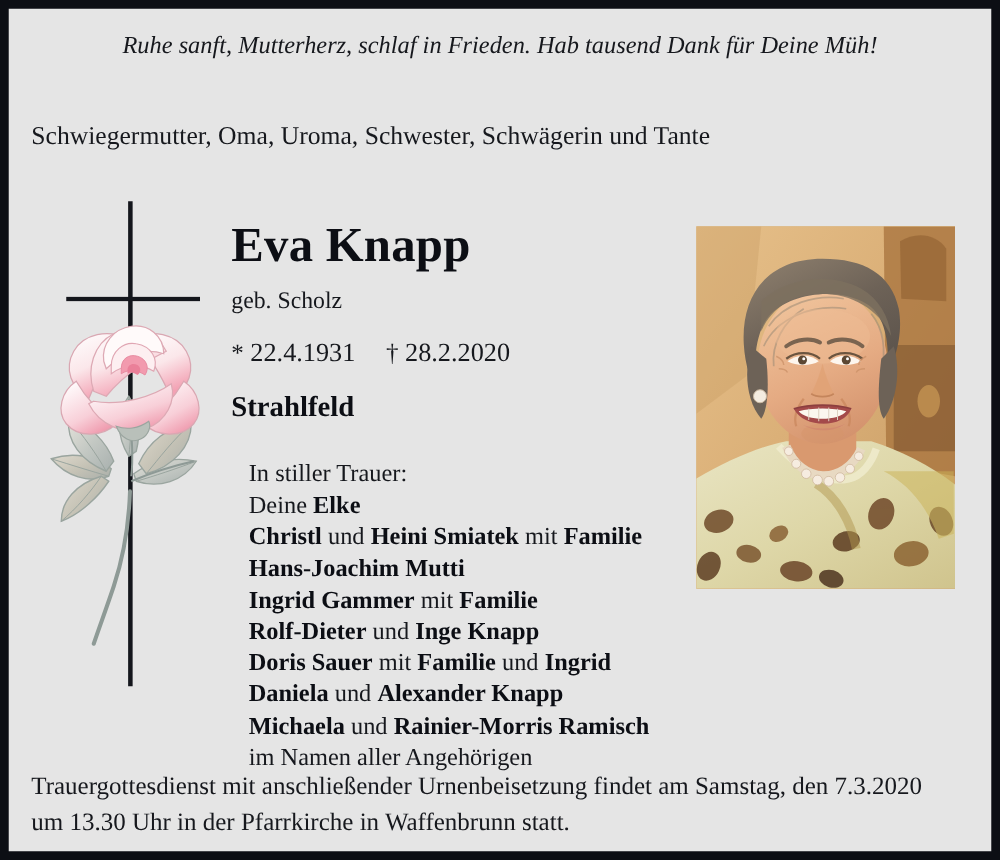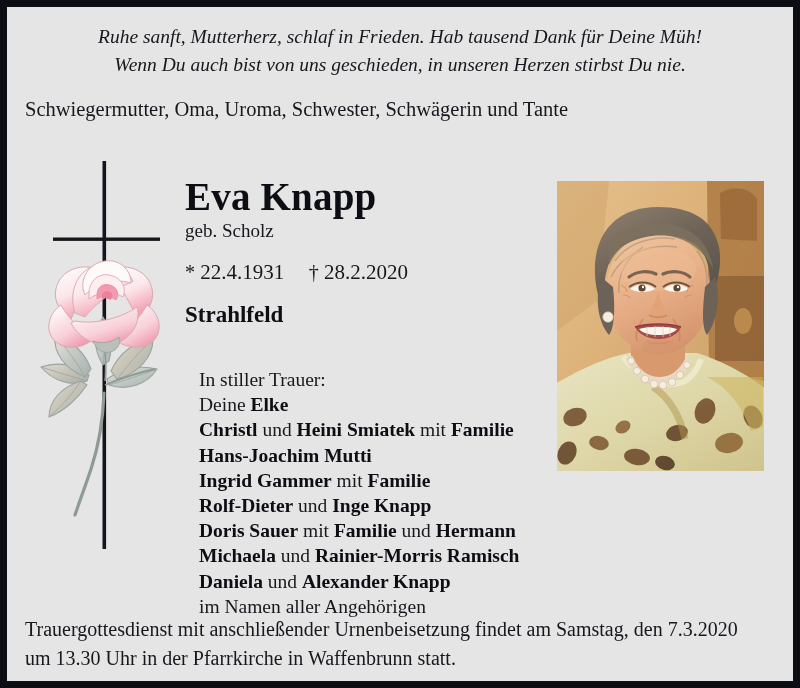--- a/index.html
+++ b/index.html
@@ -75,20 +75,21 @@
     width: 255px;
   }
   .deceased-name {
     font-size: 39px;
     font-weight: bold;
     letter-spacing: 0.2px;
     line-height: 44px;
     color: #0c0e14;
   }
   .maiden-name {
+    margin-top: 10px;
     font-size: 19px;
     line-height: 24px;
     color: #16181d;
   }
   .life-dates {
     margin-top: 16px;
     font-size: 21px;
     line-height: 26px;
     white-space: nowrap;
     color: #16181d;
@@ -152,21 +153,20 @@
 </style>
 </head>
 <body>
 
 <div class="notice">
 
   <div class="inner">
 
     <div class="epigraph">
       <span class="ep-line">Ruhe sanft, Mutterherz, schlaf in Frieden. Hab tausend Dank für Deine Müh!</span>
-      <span class="ep-line">Wenn Du auch bist von uns geschieden, in unseren Herzen stirbst Du nie.</span>
     </div>
 
     <div class="intro">
       <span class="in-line">Schwiegermutter, Oma, Uroma, Schwester, Schwägerin und Tante</span>
     </div>
 
     <div class="artwork">
       <svg width="165" height="420" viewBox="0 0 165 420" xmlns="http://www.w3.org/2000/svg">
         <defs>
           <linearGradient id="petalGrad" x1="0" y1="0" x2="0.4" y2="1">
@@ -254,23 +254,23 @@
       <div class="place">Strahlfeld</div>
     </div>
 
     <div class="mourners">
       <span class="m-line">In stiller Trauer:</span>
       <span class="m-line"><span>Deine </span><b>Elke</b></span>
       <span class="m-line"><b>Christl</b><span> und </span><b>Heini Smiatek</b><span> mit </span><b>Familie</b></span>
       <span class="m-line"><b>Hans-Joachim Mutti</b></span>
       <span class="m-line"><b>Ingrid Gammer</b><span> mit </span><b>Familie</b></span>
       <span class="m-line"><b>Rolf-Dieter</b><span> und </span><b>Inge Knapp</b></span>
-      <span class="m-line"><b>Doris Sauer</b><span> mit </span><b>Familie</b><span> und </span><b>Hermann</b></span>
+      <span class="m-line"><b>Doris Sauer</b><span> mit </span><b>Familie</b><span> und </span><b>Ingrid</b></span>
+      <span class="m-line"><b>Daniela</b><span> und </span><b>Alexander Knapp</b></span>
       <span class="m-line"><b>Michaela</b><span> und </span><b>Rainier-Morris Ramisch</b></span>
-      <span class="m-line"><b>Daniela</b><span> und </span><b>Alexander Knapp</b></span>
       <span class="m-line">im Namen aller Angehörigen</span>
     </div>
 
     <div class="portrait">
       <svg width="207" height="290" viewBox="0 0 207 290" xmlns="http://www.w3.org/2000/svg">
         <defs>
           <linearGradient id="bgWall" x1="0" y1="0" x2="1" y2="1">
             <stop offset="0%" stop-color="#e6c08a"></stop>
             <stop offset="45%" stop-color="#dbb078"></stop>
             <stop offset="100%" stop-color="#c59a63"></stop>

